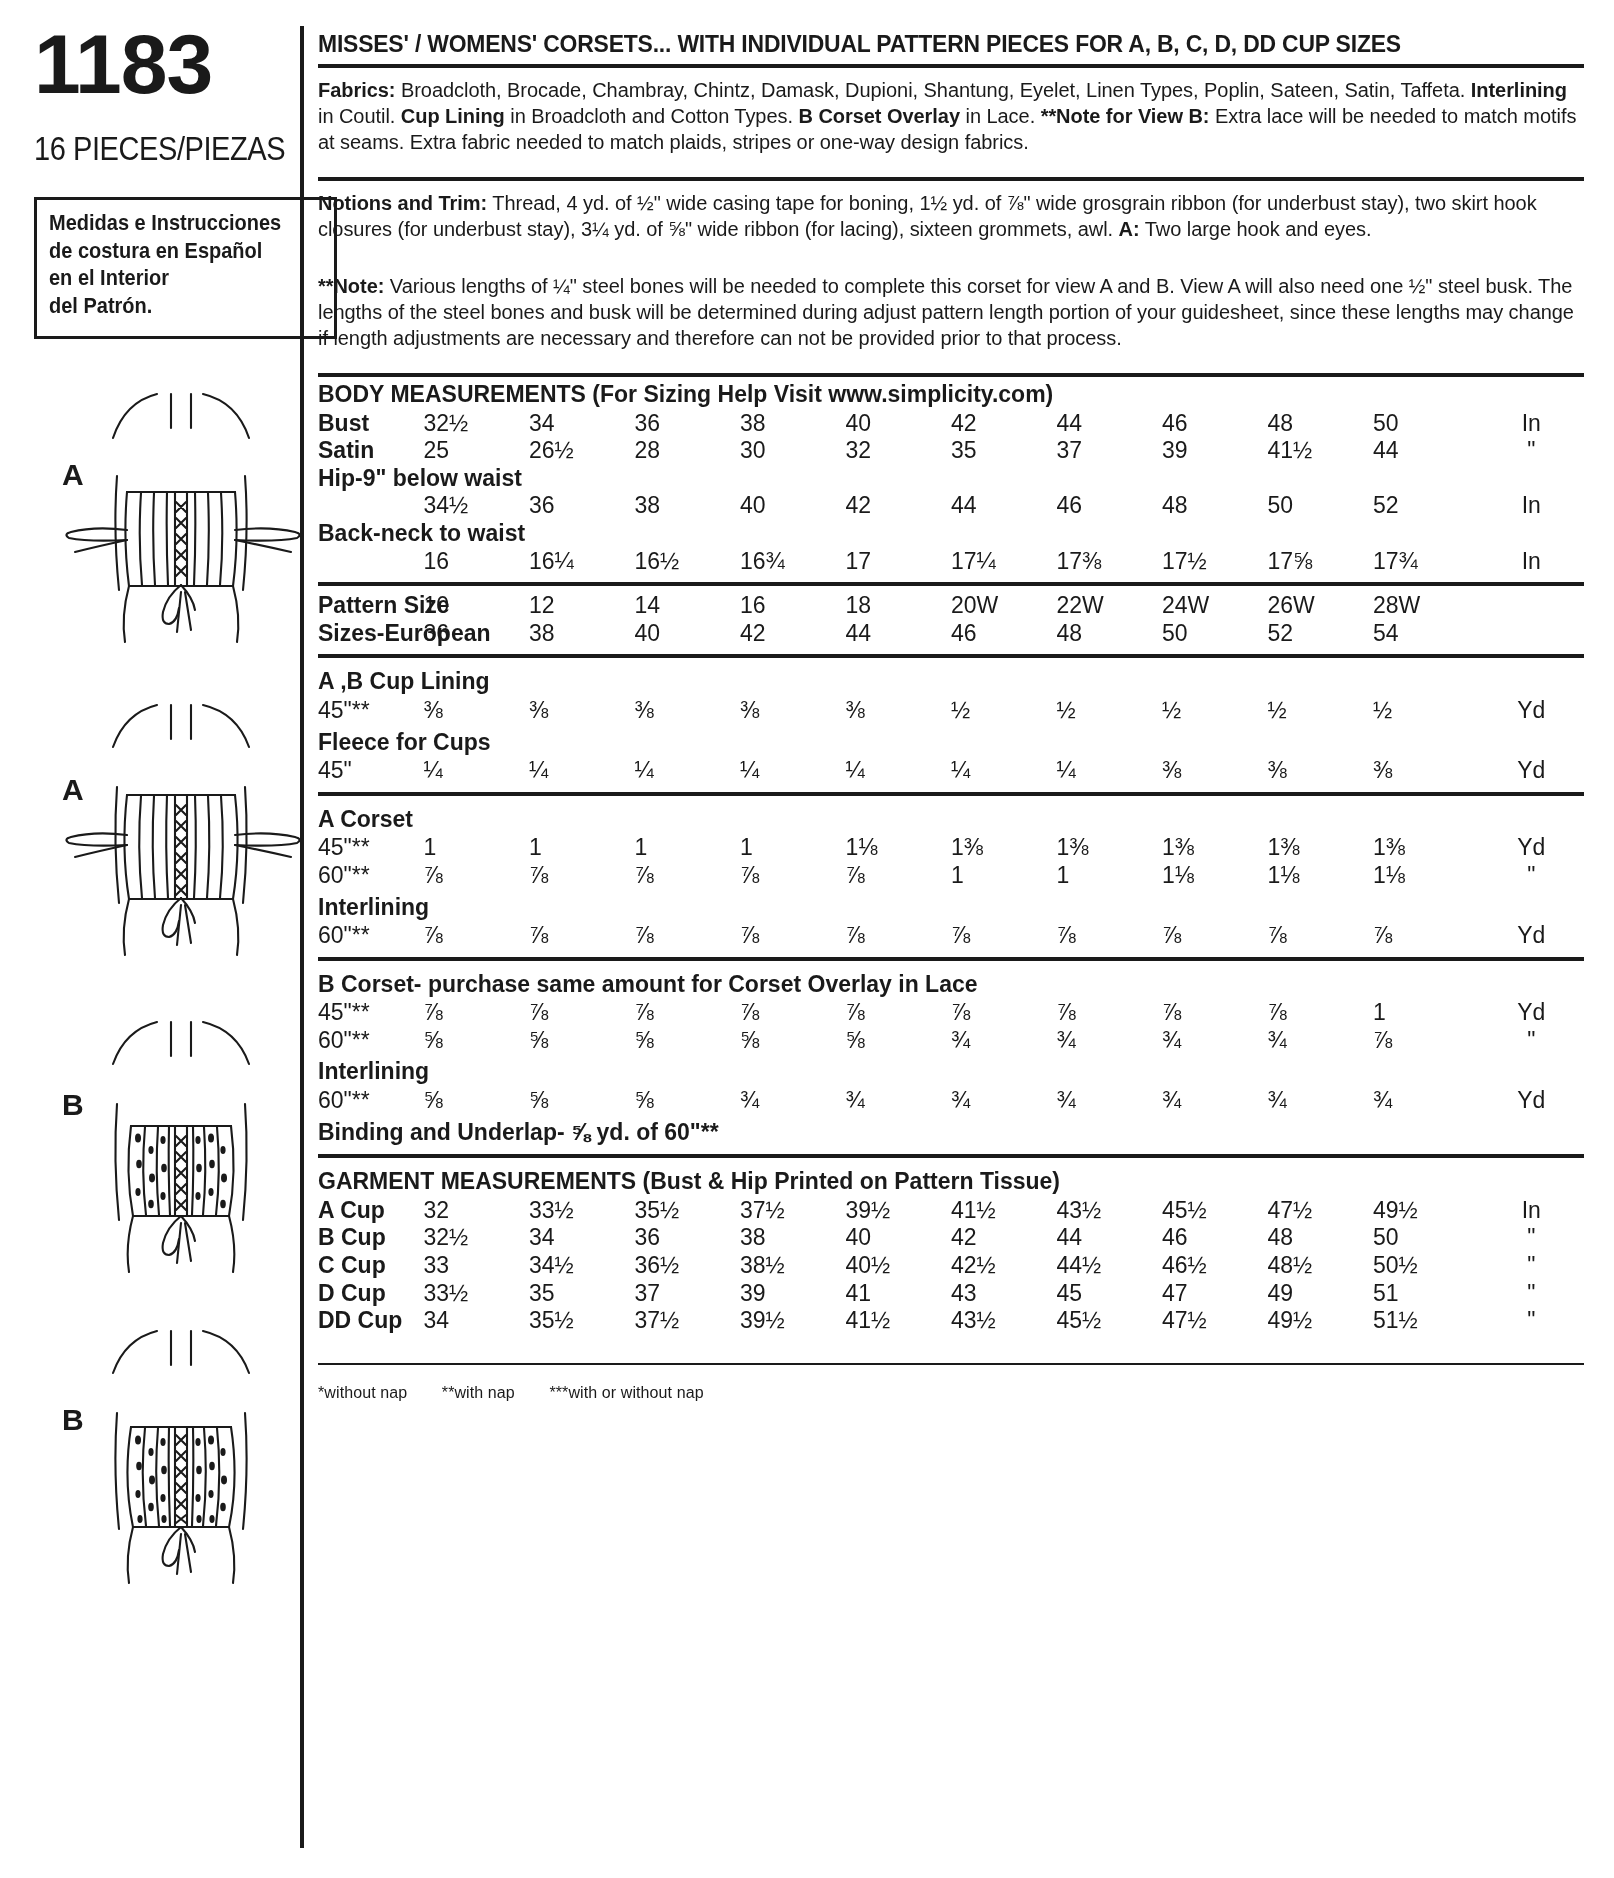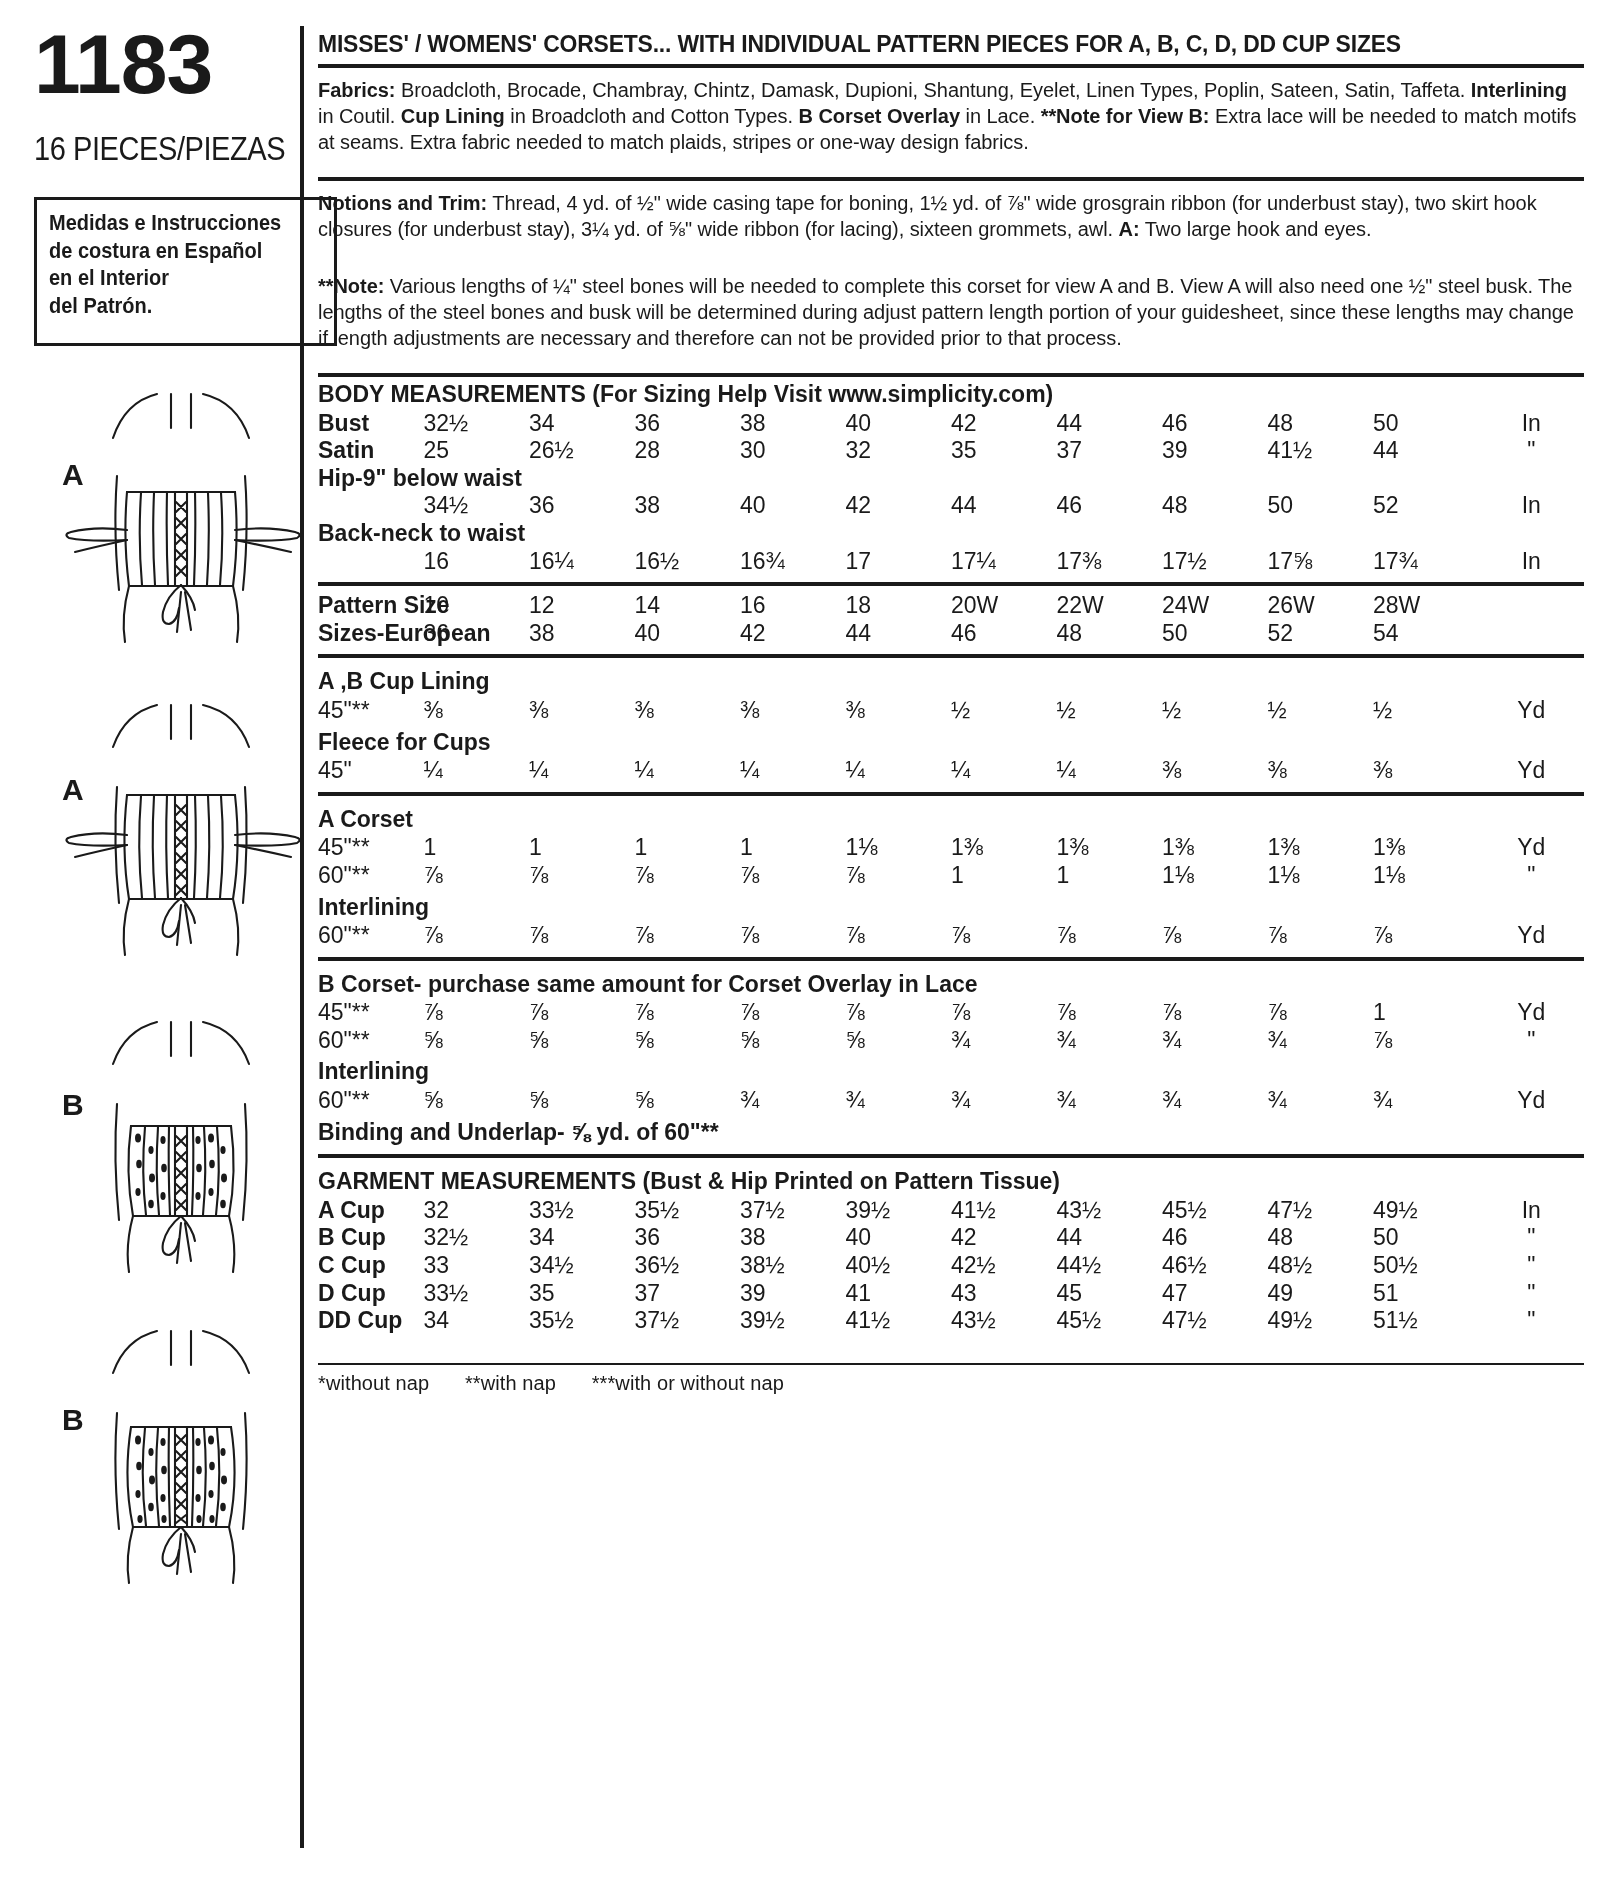--- a/index.html
+++ b/index.html
@@ -26,21 +26,21 @@
     font-family:"Liberation Sans", sans-serif;
   }
   .pieces-count {
     position:absolute; left:34px; top:130px;
     font-size:33px; font-weight:normal; letter-spacing:-0.5px;
     transform: scaleX(0.88); transform-origin: left center;
   }
   .spanish-box {
     position:absolute; left:34px; top:197px; width:303px;
     border:3px solid #1a1a1a;
-    padding:10px 10px 23px 12px;
+    padding:10px 10px 16px 12px;
   }
   .spanish-box div {
     font-size:21.5px; font-weight:bold; line-height:1.28;
     transform: scaleX(0.93); transform-origin:left center;
     white-space:nowrap;
   }
 
   
   .views { position:absolute; left:0; top:370px; width:345px; }
   .view-block { position:relative; height:315px; }
@@ -93,21 +93,21 @@
   td.unit { width:60px; text-align:center; padding-left:8px;margin-top:37px; }
   .b { font-weight:bold; }
   tr.head td { font-weight:bold; padding-top:4px; padding-bottom:1px; }
 
   .secrule td { padding:0; }
   .secrule div {
     height:4px; background:#1a1a1a; margin:7px 0 6px 0;
   }
 
   .footnote {
-    font-size:20px; padding-top:7px; letter-spacing:0.1px;
+    font-size:16px; padding-top:19px; letter-spacing:0.1px;
   }
   .footnote span { margin-right:30px; }
 
   .wide-head { font-weight:bold; font-size:23px; }
 </style>
 </head>
 <body>
 
 <div class="page">
 

